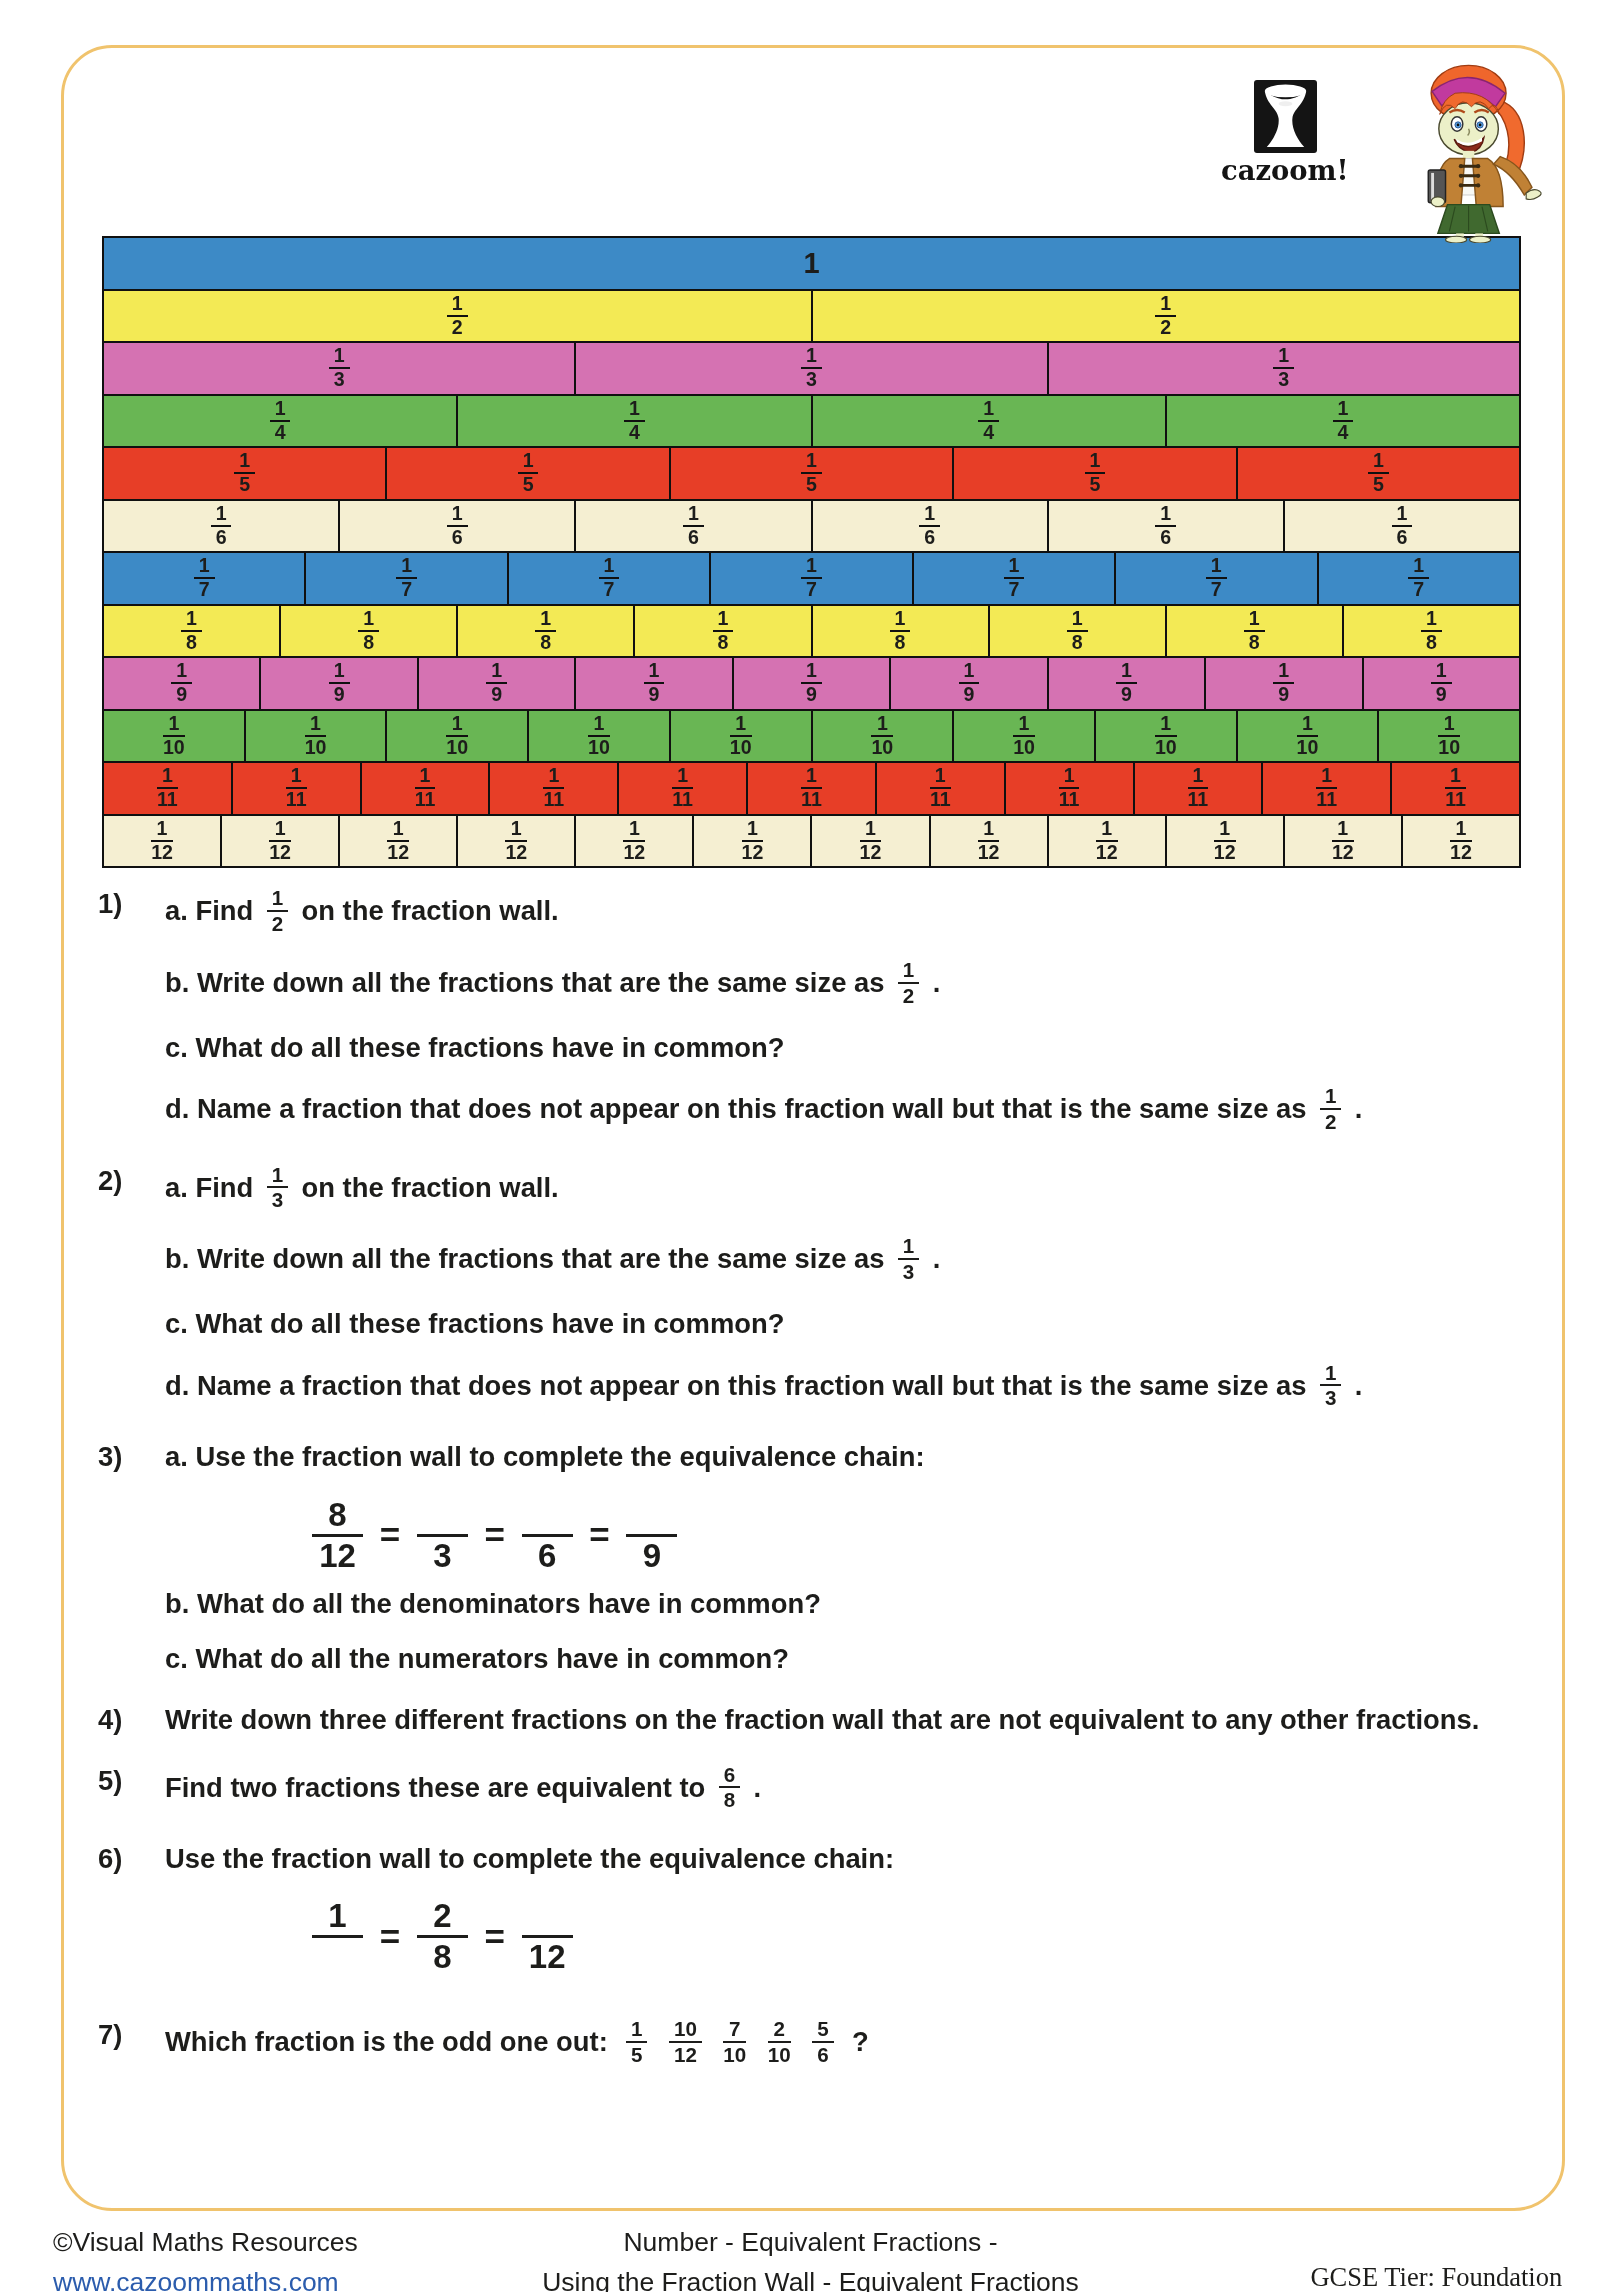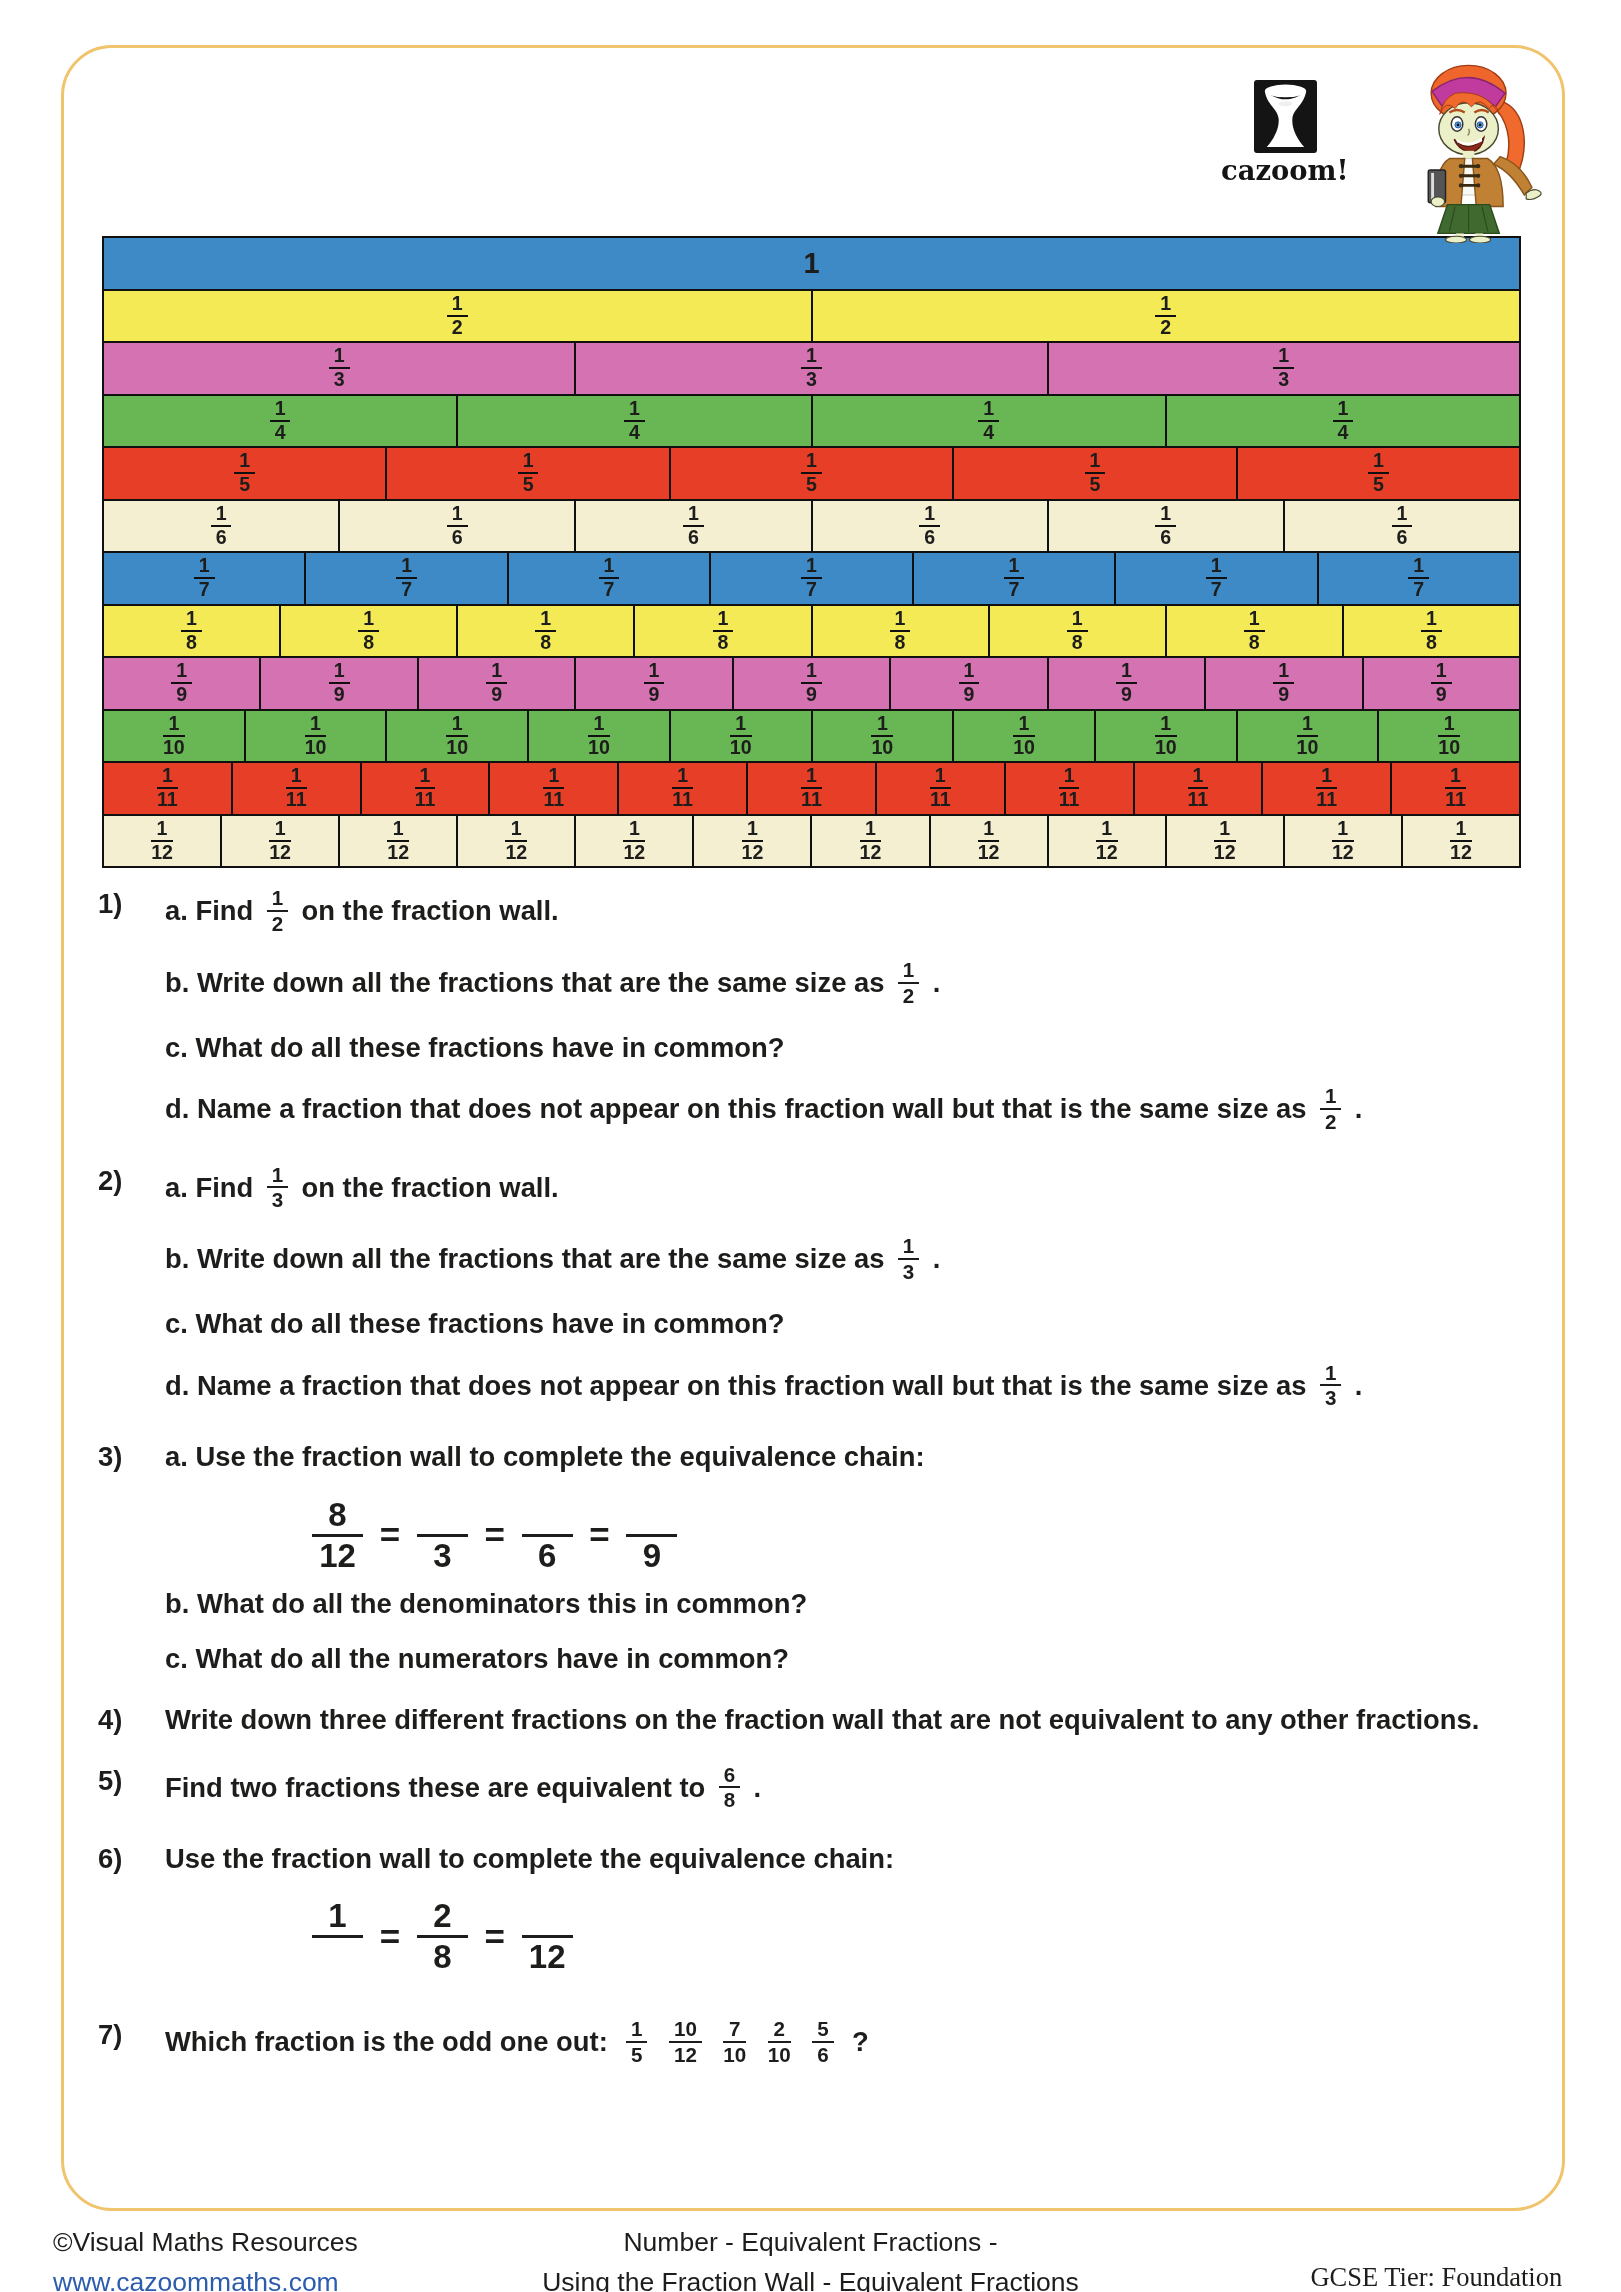--- a/index.html
+++ b/index.html
@@ -671,21 +671,21 @@
             <span class="frac ">
               <span class="num">&nbsp;</span>
               <span class="den">6</span>
             </span>
             <span class="eq">=</span>
             <span class="frac ">
               <span class="num">&nbsp;</span>
               <span class="den">9</span>
             </span>
           </div>
-          <div class="q-line"><span>b. What do all the denominators this in common?</span></div>
+          <div class="q-line"><span>b. What do all the denominators have in common?</span></div>
           <div class="q-line"><span>c. What do all the numerators have in common?</span></div>
         </div>
       </div>
       <div class="q-row">
         <div class="q-num">4)</div>
         <div class="q-body">
           <div class="q-line">
             <span class="tline">Write down three different fractions on the fraction wall that are not equivalent to any other fractions.</span>
           </div>
         </div>

